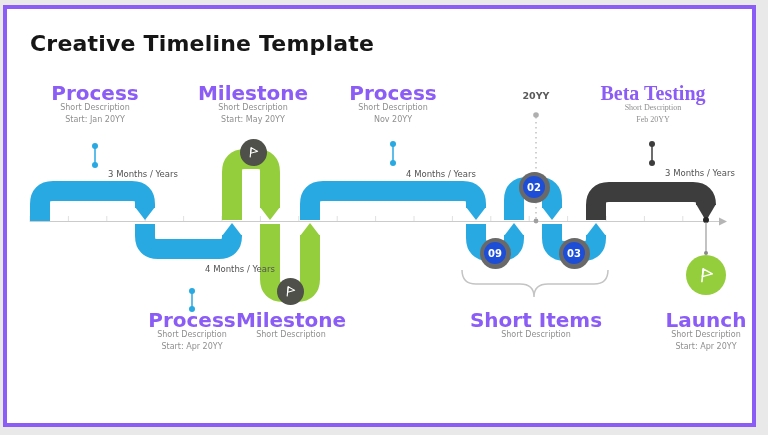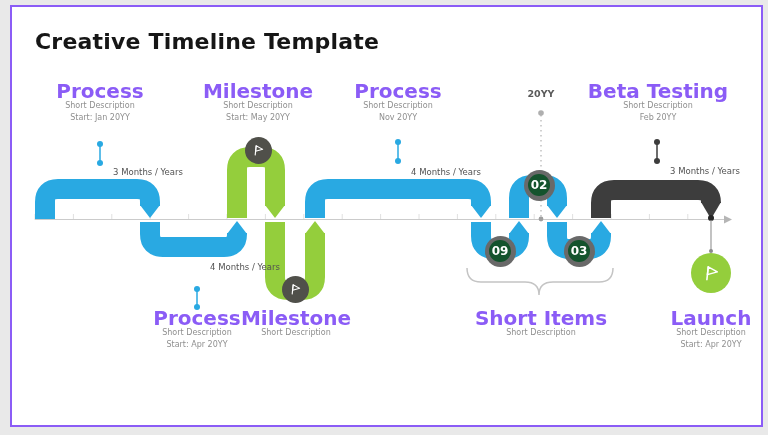--- a/index.html
+++ b/index.html
@@ -3,22 +3,22 @@
 <meta charset="utf-8">
 <style>
   html,body{margin:0;padding:0;}
   body{
     width:768px;height:435px;position:relative;
     background:#e9e9e9;
     font-family:"DejaVu Sans","Liberation Sans",sans-serif;
     overflow:hidden;
   }
   .slide{
-    position:absolute;left:10px;top:5px;width:753px;height:422px;
-    background:#ffffff;border:2px solid #8b5cf6;box-sizing:border-box;
+    position:absolute;left:3px;top:5px;width:753px;height:422px;
+    background:#ffffff;border:4px solid #8b5cf6;box-sizing:border-box;
   }
   .stage{position:absolute;left:-7px;top:-5px;width:768px;height:435px;}
   .page-title{
     position:absolute;left:30px;top:27px;margin:0;
     font-size:22px;font-weight:600;color:#161616;letter-spacing:0.2px;
   }
   svg.timeline{position:absolute;left:0;top:0;width:768px;height:435px;}
   .label{
     position:absolute;transform:translateX(-50%);
     text-align:center;width:160px;
@@ -39,22 +39,22 @@
   }
   .flag-circle.small{width:27px;height:27px;margin-left:-13.5px;margin-top:-13.5px;}
   .flag-circle.launch{width:40px;height:40px;margin-left:-20px;margin-top:-20px;background:#94ce3c;}
   .flag-circle svg{transform:rotate(6deg);}
   .badge{
     position:absolute;width:31px;height:31px;margin-left:-15.5px;margin-top:-15.5px;
     border-radius:50%;background:#696969;
     display:flex;align-items:center;justify-content:center;
   }
   .badge .inner{
-    width:22px;height:22px;border-radius:50%;background:#14532d;
-    color:#ffffff;font-size:12px;font-weight:bold;
+    width:22px;height:22px;border-radius:50%;background:#1d4ed8;
+    color:#ffffff;font-size:10px;font-weight:bold;
     display:flex;align-items:center;justify-content:center;
   }
 </style>
 </head>
 <body>
 
 <div class="slide">
 <div class="stage">
 
   <h1 class="page-title">Creative Timeline Template</h1>
@@ -151,21 +151,21 @@
     <div class="title">Milestone</div>
     <div class="desc">Short Description</div>
     <div class="date">Start: May 20YY</div>
   </div>
   <div class="label" style="left:393px;top:81px;">
     <div class="title">Process</div>
     <div class="desc">Short Description</div>
     <div class="date">Nov 20YY</div>
   </div>
   <div class="year-label" style="left:536px;top:86px;">20YY</div>
-  <div class="label" style="left:653px;top:81px;">
+  <div class="label" style="left:653px;top:81px;font-family:Liberation Serif, serif;">
     <div class="title">Beta Testing</div>
     <div class="desc">Short Description</div>
     <div class="date">Feb 20YY</div>
   </div>
 
   <div class="duration" style="left:95px;top:165px;">3 Months / Years</div>
   <div class="duration" style="left:393px;top:165px;">4 Months / Years</div>
   <div class="duration" style="left:652px;top:164px;">3 Months / Years</div>
   <div class="duration" style="left:192px;top:260px;">4 Months / Years</div>
 

